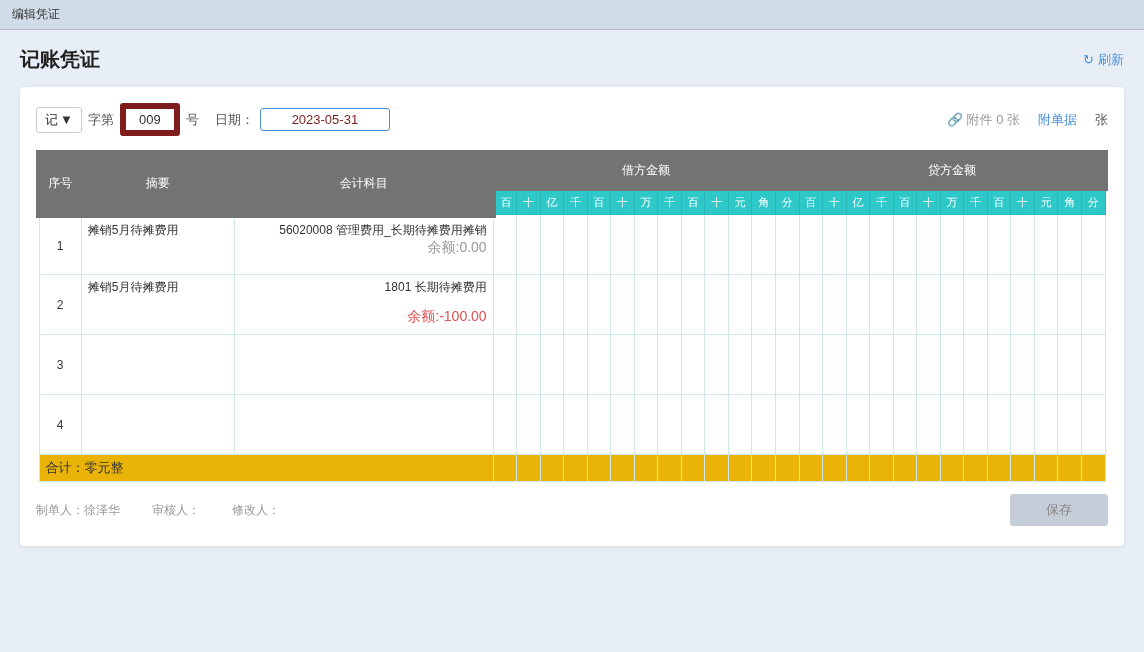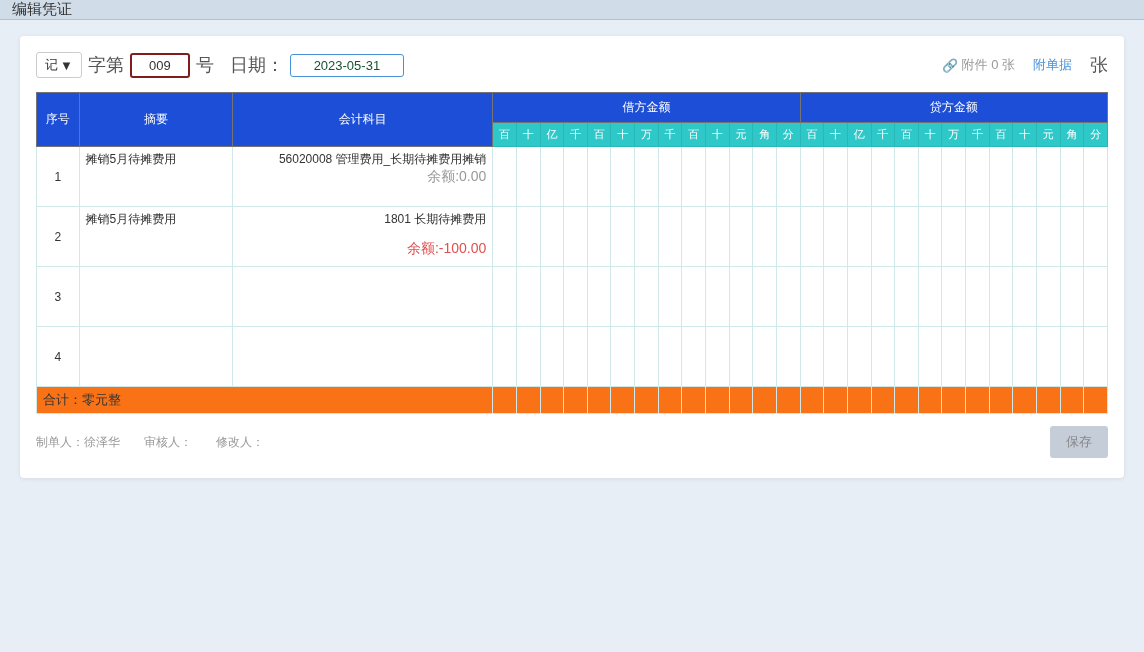--- a/index.html
+++ b/index.html
@@ -6,22 +6,22 @@
     body {
       font-family: 'Microsoft YaHei', Arial, sans-serif;
       font-size: 13px;
       background: #e8eef5;
       width: 1144px;
       height: 652px;
       overflow: hidden;
     }
     .title-bar {
       background: #d0dce8;
-      padding: 0 12px;
-      font-size: 15px;
+      padding: 6px 12px;
+      font-size: 12px;
       color: #333;
       border-bottom: 1px solid #bbc;
     }
     .main-content {
       padding: 16px 20px;
       background: #e8eef5;
       height: calc(652px - 30px);
       overflow: auto;
     }
     .page-header {
@@ -58,52 +58,52 @@
       margin-bottom: 14px;
       flex-wrap: wrap;
     }
     .form-group {
       display: flex;
       align-items: center;
       gap: 6px;
     }
     .form-label {
       color: #555;
-      font-size: 18px;
+      font-size: 13px;
     }
     .dropdown-btn {
       display: flex;
       align-items: center;
       gap: 2px;
       border: 1px solid #ccc;
       border-radius: 3px;
       padding: 3px 8px;
       background: #fff;
       cursor: pointer;
       font-size: 13px;
       color: #333;
     }
     .input-box {
-      border: 2px solid #7f1d1d;
+      border: 6px solid #7f1d1d;
       border-radius: 3px;
       padding: 3px 8px;
       font-size: 13px;
       color: #333;
       background: #fff;
       width: 60px;
       text-align: center;
     }
     .date-input {
       border: 1px solid #4a90d9;
       border-radius: 3px;
       padding: 3px 10px;
       font-size: 13px;
-      color: #14532d;
+      color: #7f1d1d;
       background: #fff;
-      width: 114px;
+      width: 130px;
       text-align: center;
     }
     .right-actions {
       margin-left: auto;
       display: flex;
       align-items: center;
       gap: 18px;
     }
     .attach-link {
       color: #999;
@@ -116,25 +116,25 @@
     .attach-link-active {
       color: #4a90d9;
     }
     
     .voucher-table {
       width: 100%;
       border-collapse: collapse;
       font-size: 12px;
     }
     .voucher-table thead tr.header-main th {
-      background: #1d4ed8;
+      background: #737373;
       color: #fff;
       text-align: center;
       padding: 6px 4px;
-      border: 1px solid #737373;
+      border: 6px solid #737373;
       font-weight: normal;
     }
     .voucher-table thead tr.header-sub th {
       background: #2ec8c8;
       color: #fff;
       text-align: center;
       padding: 4px 2px;
       border: 1px solid #29b8b8;
       font-weight: normal;
       font-size: 11px;
@@ -171,44 +171,44 @@
     }
     .balance-text.negative {
       color: #e05050;
       margin-top: 12px;
     }
     .amount-cell {
       text-align: center;
       color: #333;
     }
     .total-row td {
-      background: #f97316;
+      background: #eab308;
       border-top: 2px solid #d0e8e8;
       padding: 10px 8px;
     }
     .total-label {
       font-size: 13px;
       color: #333;
       font-weight: 500;
     }
     .footer-bar {
       display: flex;
       align-items: center;
-      gap: 24px;
+      gap: 32px;
       padding-top: 12px;
       color: #999;
       font-size: 12px;
     }
     .save-btn {
       margin-left: auto;
       background: #c5cdd8;
       color: #888;
       border: none;
       border-radius: 3px;
-      padding: 7px 16px;
+      padding: 7px 36px;
       font-size: 13px;
       cursor: not-allowed;
       text-align: center;
     }
     
     .digit-col {
       width: 20px;
       min-width: 18px;
       text-align: center;
     }
@@ -217,20 +217,27 @@
     .col-account { width: 220px; }
   </style>
 </head>
 <body>
 
 <div class="title-bar">
   <span>编辑凭证</span>
 </div>
 
 <div class="main-content">
+  <div class="page-header">
+    <div class="page-title">记账凭证</div>
+    <button class="refresh-btn">
+      <span>↻</span>
+      <span>刷新</span>
+    </button>
+  </div>
 
   <div class="card">
 
     <div class="form-row">
       <div class="form-group">
         <button class="dropdown-btn">
           <span>记</span>
           <span>▼</span>
         </button>
         <span class="form-label">字第</span>

